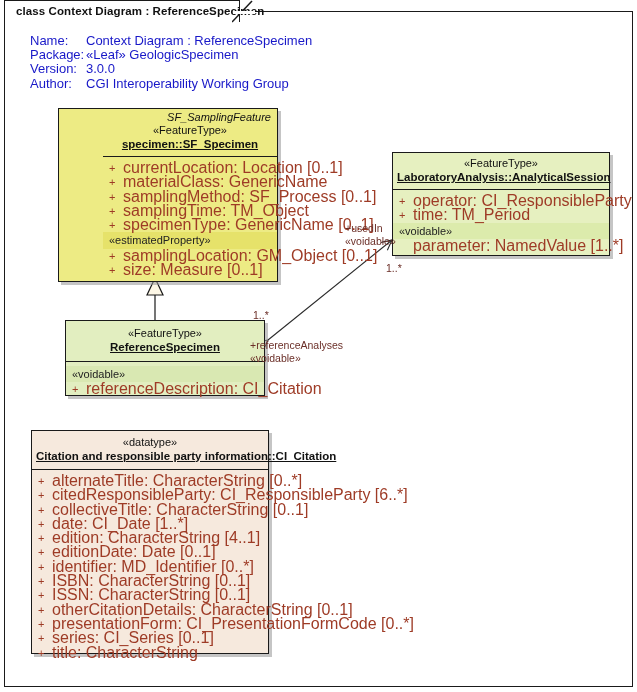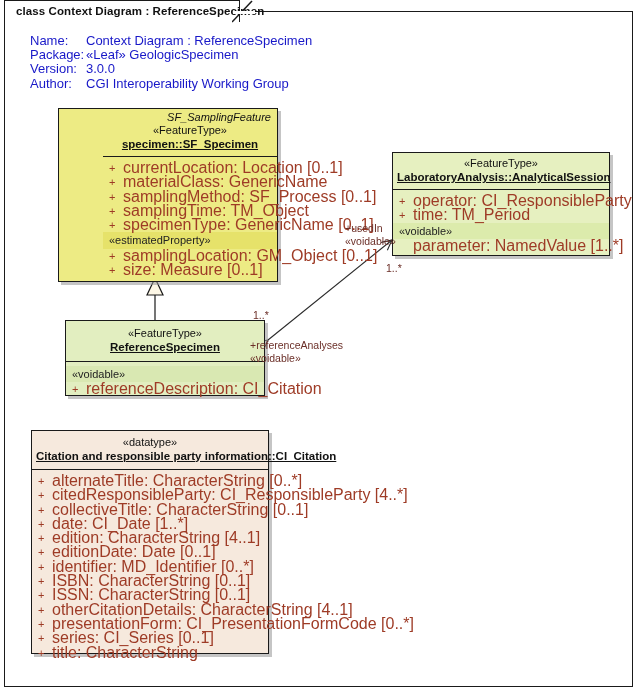--- a/index.html
+++ b/index.html
@@ -337,21 +337,21 @@
       <div class="cname">Citation and responsible party information::CI_Citation</div>
     </div>
     <div class="divider"></div>
     <div class="attrs">
       <div class="attr">
         <span class="vis">+</span>
         <span class="sig">alternateTitle:  CharacterString [0..*]</span>
       </div>
       <div class="attr">
         <span class="vis">+</span>
-        <span class="sig">citedResponsibleParty:  CI_ResponsibleParty [4..*]</span>
+        <span class="sig">citedResponsibleParty:  CI_ResponsibleParty [6..*]</span>
       </div>
       <div class="attr">
         <span class="vis">+</span>
         <span class="sig">collectiveTitle:  CharacterString [0..1]</span>
       </div>
       <div class="attr">
         <span class="vis">+</span>
         <span class="sig">date:  CI_Date [1..*]</span>
       </div>
       <div class="attr">
@@ -369,21 +369,21 @@
       <div class="attr">
         <span class="vis">+</span>
         <span class="sig">ISBN:  CharacterString [0..1]</span>
       </div>
       <div class="attr">
         <span class="vis">+</span>
         <span class="sig">ISSN:  CharacterString [0..1]</span>
       </div>
       <div class="attr">
         <span class="vis">+</span>
-        <span class="sig">otherCitationDetails:  CharacterString [4..1]</span>
+        <span class="sig">otherCitationDetails:  CharacterString [0..1]</span>
       </div>
       <div class="attr">
         <span class="vis">+</span>
         <span class="sig">presentationForm:  CI_PresentationFormCode [0..*]</span>
       </div>
       <div class="attr">
         <span class="vis">+</span>
         <span class="sig">series:  CI_Series [0..1]</span>
       </div>
       <div class="attr">

